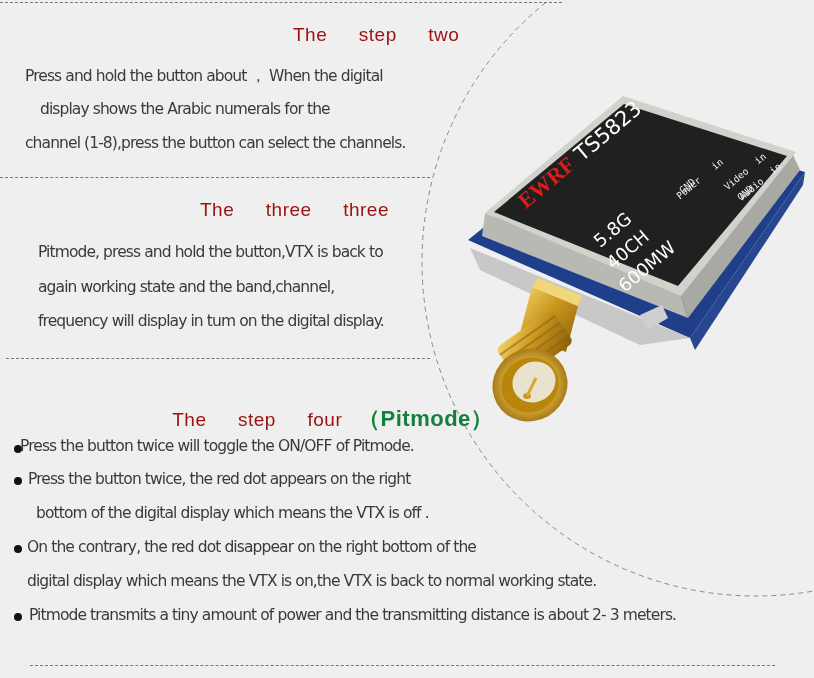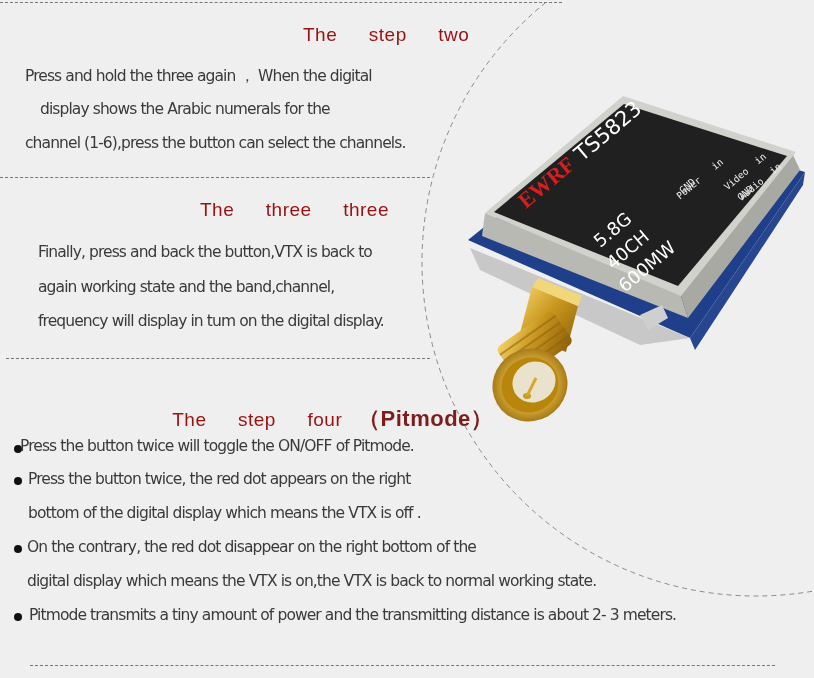--- a/index.html
+++ b/index.html
@@ -13,21 +13,21 @@
       position: absolute; height: 0;
       border-top: 1px dashed #777;
     }
     .step-title {
       position: absolute; color: #9b1111;
       font-family: "Liberation Sans", sans-serif;
       font-size: 19px; letter-spacing: 0.5px;
       white-space: pre; word-spacing: 10px;
     }
     .pit {
-      color: #7f1d1d; font-weight: bold; font-size: 22px;
+      color: #15803d; font-weight: bold; font-size: 22px;
       word-spacing: 0; letter-spacing: 0.5px;
     }
     .para {
       position: absolute; color: #3a3a3a;
       font-family: "DejaVu Sans", sans-serif;
       font-size: 15.5px; letter-spacing: -0.9px;
       white-space: nowrap;
     }
     .bullet {
       position: absolute; width: 8px; height: 8px; border-radius: 50%;
@@ -116,39 +116,39 @@
     <span>Video</span>  <span>in</span>
   </div>
   <div class="abs" style="left:712px; top:200px; transform:rotate(-40deg); transform-origin:left top; color:#eee; font-family:'DejaVu Sans Mono', monospace; font-size:9.5px; white-space:pre;">
     <span>Audio</span>  <span>in</span>
   </div>
   <div class="abs" style="left:735px; top:194px; transform:rotate(-40deg); transform-origin:left top; color:#eee; font-family:'DejaVu Sans Mono', monospace; font-size:9.5px;">
     <span>GND</span>
   </div>
 </div>
 
-<div class="step-title" style="left:303px; top:24px;">The  step  two</div>
-<div class="para" style="left:25px; top:66px;">Press and hold the three again ， When the digital</div>
+<div class="step-title" style="left:293px; top:24px;">The  step  two</div>
+<div class="para" style="left:25px; top:66px;">Press and hold the button about ， When the digital</div>
 <div class="para" style="left:32px; top:100px;margin-left:8px;">display shows the Arabic numerals for the</div>
-<div class="para" style="left:25px; top:134px;">channel (1-6),press the button can select the channels.</div>
+<div class="para" style="left:25px; top:134px;">channel (1-8),press the button can select the channels.</div>
 
 <div class="step-title" style="left:200px; top:199px;">The  three  three</div>
-<div class="para" style="left:38px; top:243px;">Finally, press and back the button,VTX is back to</div>
+<div class="para" style="left:38px; top:243px;">Pitmode, press and hold the button,VTX is back to</div>
 <div class="para" style="left:38px; top:278px;">again working state and the band,channel,</div>
 <div class="para" style="left:38px; top:312px;">frequency will display in tum on the digital display.</div>
 
 <div class="step-title" style="left:141px; top:382px;">
   <span>The  step  four </span><span class="pit">（Pitmode）</span>
 </div>
 
 <div class="bullet" style="left:14px; top:445px;"></div>
 <div class="para" style="left:20px; top:437px;">Press the button twice will toggle the ON/OFF of Pitmode.</div>
 
 <div class="bullet" style="left:14px; top:477px;"></div>
 <div class="para" style="left:28px; top:470px;">Press the button twice, the red dot appears on the right</div>
-<div class="para" style="left:28px; top:504px;">bottom of the digital display which means the VTX is off .</div>
+<div class="para" style="left:36px; top:504px;">bottom of the digital display which means the VTX is off .</div>
 
 <div class="bullet" style="left:14px; top:545px;"></div>
 <div class="para" style="left:27px; top:538px;">On the contrary, the red dot disappear on the right bottom of the</div>
 <div class="para" style="left:27px; top:572px;">digital display which means the VTX is on,the VTX is back to normal working state.</div>
 
 <div class="bullet" style="left:14px; top:613px;"></div>
 <div class="para" style="left:29px; top:606px;">Pitmode transmits a tiny amount of power and the transmitting distance is about 2- 3 meters.</div>
 
 </body></html>

